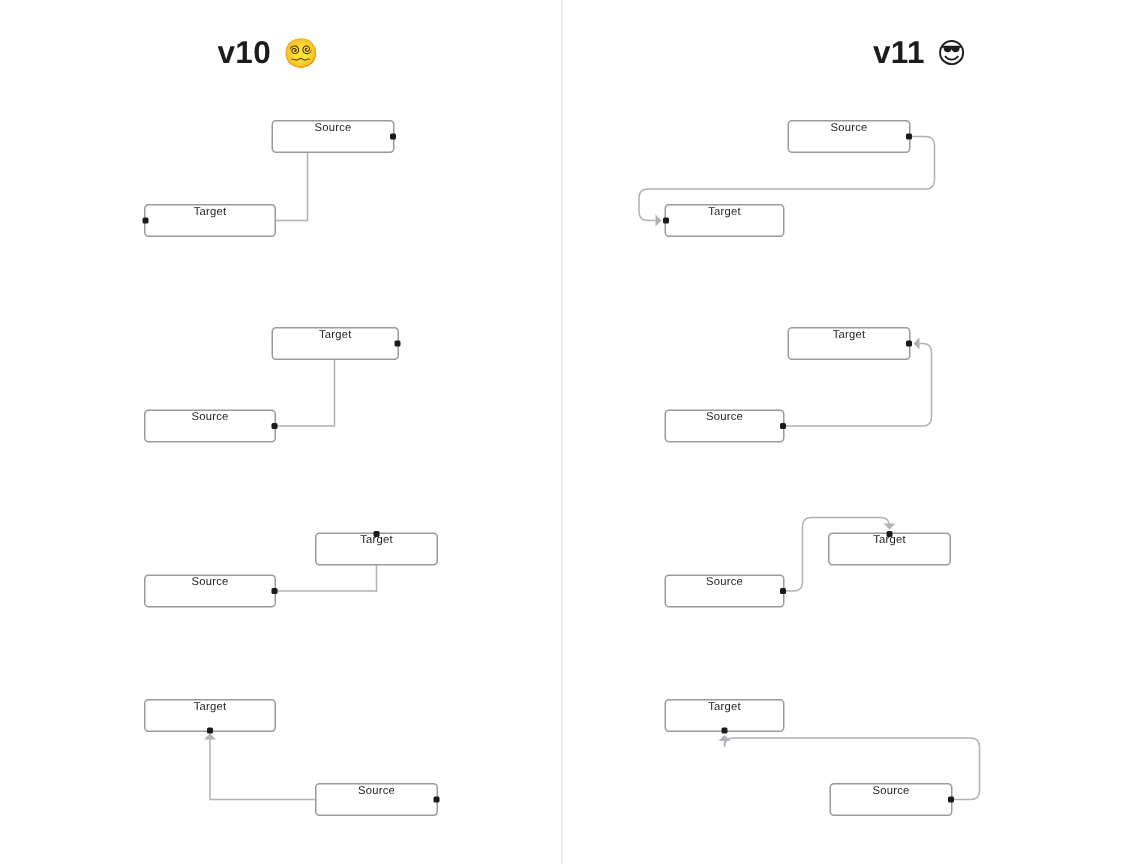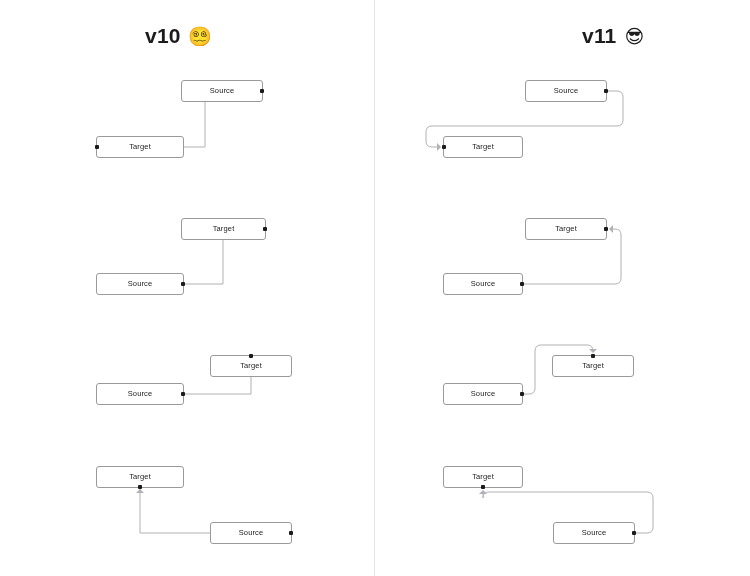--- a/index.html
+++ b/index.html
@@ -23,21 +23,21 @@
   .col-title .emoji{font-size:19px;line-height:1;}
   #title-v10{left:145px;top:24px;}
   #title-v11{left:538px;top:24px;margin-left:44px;}
 
   .node{
     position:absolute;
     box-sizing:border-box;
     background:#ffffff;
     border:1px solid #9a9a9a;
     border-radius:3px;
-    display:flex;align-items:center;justify-content:center;
+    display:flex;align-items:flex-start;justify-content:center;
     z-index:3;
   }
   .node .label{
     font-size:7.5px;color:#1c1c1c;
     letter-spacing:.15px;line-height:1;
     user-select:none;
   }
   .handle{
     position:absolute;
     width:4px;height:4px;background:#1b1b1b;

